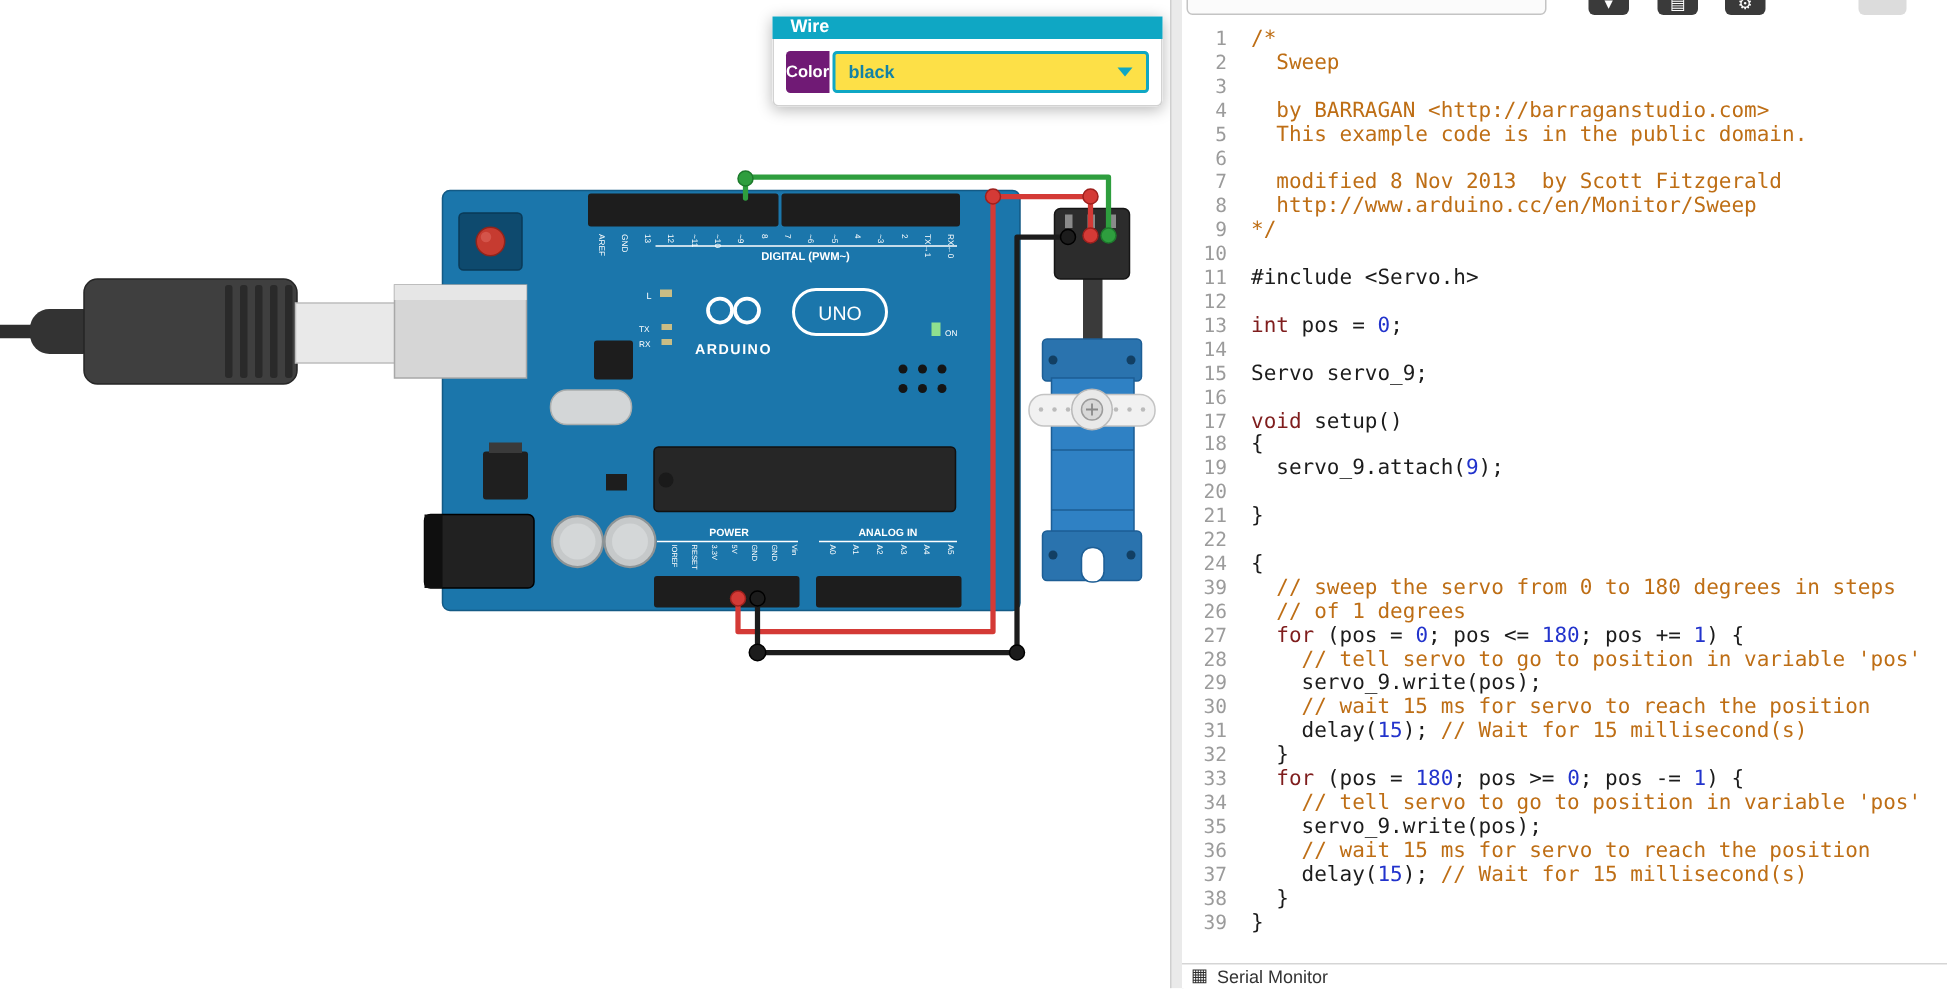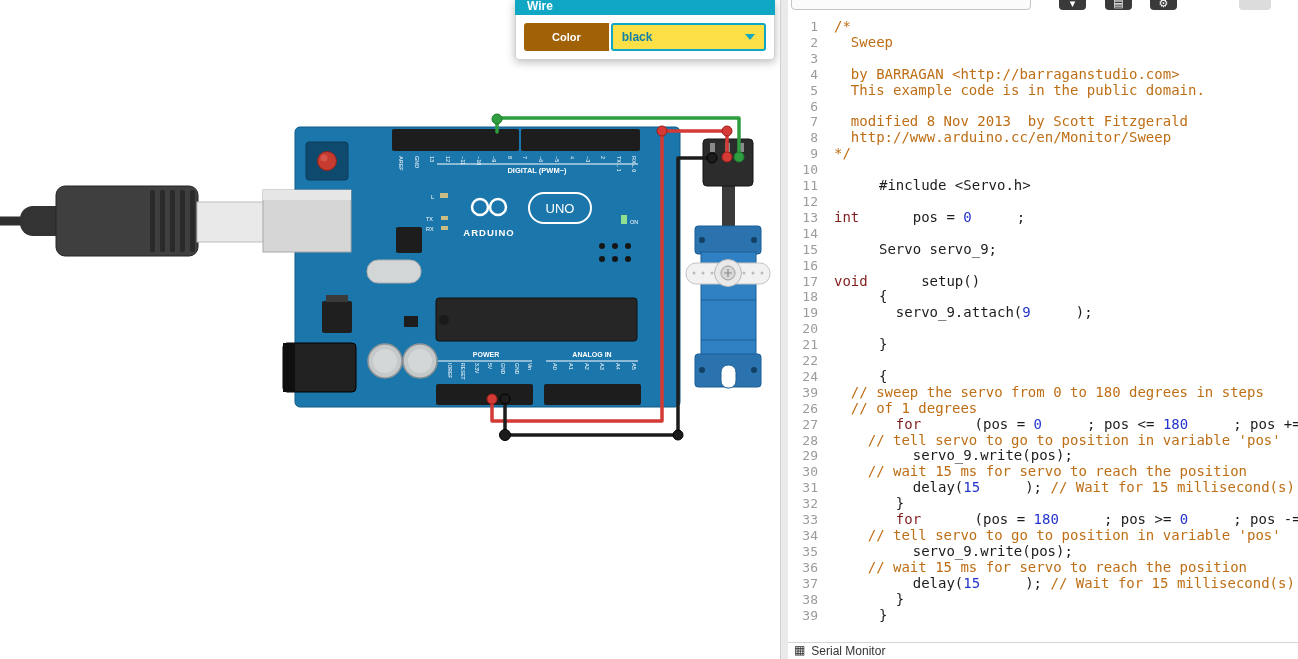--- a/index.html
+++ b/index.html
@@ -6,28 +6,28 @@
   .app{position:relative;width:1298px;height:659px;overflow:hidden;background:#fff;
        font-family:"Liberation Sans",sans-serif;}
 
   
   .canvas{position:absolute;left:0;top:0;width:780px;height:659px;background:#ffffff;}
   .circuit-svg{position:absolute;left:0;top:0;}
   .pin-label{fill:#ffffff;font-family:"Liberation Sans",sans-serif;}
   .bd-txt{fill:#ffffff;font-family:"Liberation Sans",sans-serif;}
 
   
-  .wire-panel{position:absolute;left:515px;top:0;width:260px;border-radius:0 0 4px 4px;
+  .wire-panel{position:absolute;left:515px;top:11px;width:260px;border-radius:0 0 4px 4px;
               box-shadow:0 2px 10px rgba(0,0,0,.28);}
   .wire-panel-header{background:#0fa7c4;color:#fff;height:15px;line-height:13px;
                      font-size:12px;font-weight:bold;padding-left:12px;}
   .wire-panel-body{background:#fff;border:1px solid #d2d2d2;border-top:none;
                    padding:8px;display:flex;align-items:center;border-radius:0 0 4px 4px;}
-  .color-chip{background:#a16207;color:#fff;font-size:11px;font-weight:bold;
-              height:28px;line-height:28px;padding:0 28px;border-radius:3px 0 0 3px;flex:none;}
+  .color-chip{background:#701a75;color:#fff;font-size:11px;font-weight:bold;
+              height:28px;line-height:28px;padding:0 0;border-radius:3px 0 0 3px;flex:none;}
   .color-dropdown{flex:1;height:24px;border:2px solid #0fa7c4;border-radius:3px;background:#fde047;
                   display:flex;align-items:center;justify-content:space-between;
                   padding:0 9px;margin-left:2px;cursor:pointer;}
   .color-dropdown .val{color:#1282a6;font-size:12px;font-weight:bold;}
   .caret{width:0;height:0;border-left:5px solid transparent;border-right:5px solid transparent;
          border-top:6px solid #0fa7c4;}
 
   
   .splitter{position:absolute;left:780px;top:0;width:7px;height:659px;background:#eaeaea;
             border-left:1px solid #cfcfcf;border-right:1px solid #c9c9c9;cursor:col-resize;}
@@ -41,21 +41,21 @@
           color:#fff;text-align:center;font-size:11px;line-height:28px;overflow:hidden;cursor:pointer;}
   .tb-btn.b1{left:271px}.tb-btn.b2{left:317px}.tb-btn.b3{left:362px}
   .tb-btn.b4{left:451px;width:32px;background:#dcdcdc;color:#777;}
 
   .code-scroll{position:absolute;top:12px;bottom:15px;left:0;right:0;overflow:hidden;cursor:text;}
   #code-lines{padding-top:7px;font-family:"DejaVu Sans Mono","Liberation Mono",monospace;
               font-size:14px;line-height:15.9px;}
   .code-line{display:flex;white-space:pre;}
   .ln{flex:none;width:30px;text-align:right;padding-right:8px;color:#9b9b9b;font-size:13px;}
   .lt{padding-left:8px;}
-  .tok-c{color:#be6e15;} .tok-k{color:#7f1d1d;} .tok-n{color:#2233cc;} .tok-p{color:#1c1c1c;margin-left:45px;}
+  .tok-c{color:#be6e15;} .tok-k{color:#7f1d1d;} .tok-n{color:#2233cc;} .tok-p{color:#1c1c1c;}
 
   .serial-bar{position:absolute;bottom:0;left:0;right:0;height:15px;background:#fff;
               border-top:1px solid #d5d5d5;display:flex;align-items:flex-start;
               gap:6px;padding:1px 0 0 6px;overflow:hidden;cursor:pointer;}
   .serial-icon{font-size:12px;line-height:13px;color:#2c2c2c;}
   .serial-label{font-size:12px;line-height:14px;color:#333;}
 </style>
 </head>
 <body>
 

